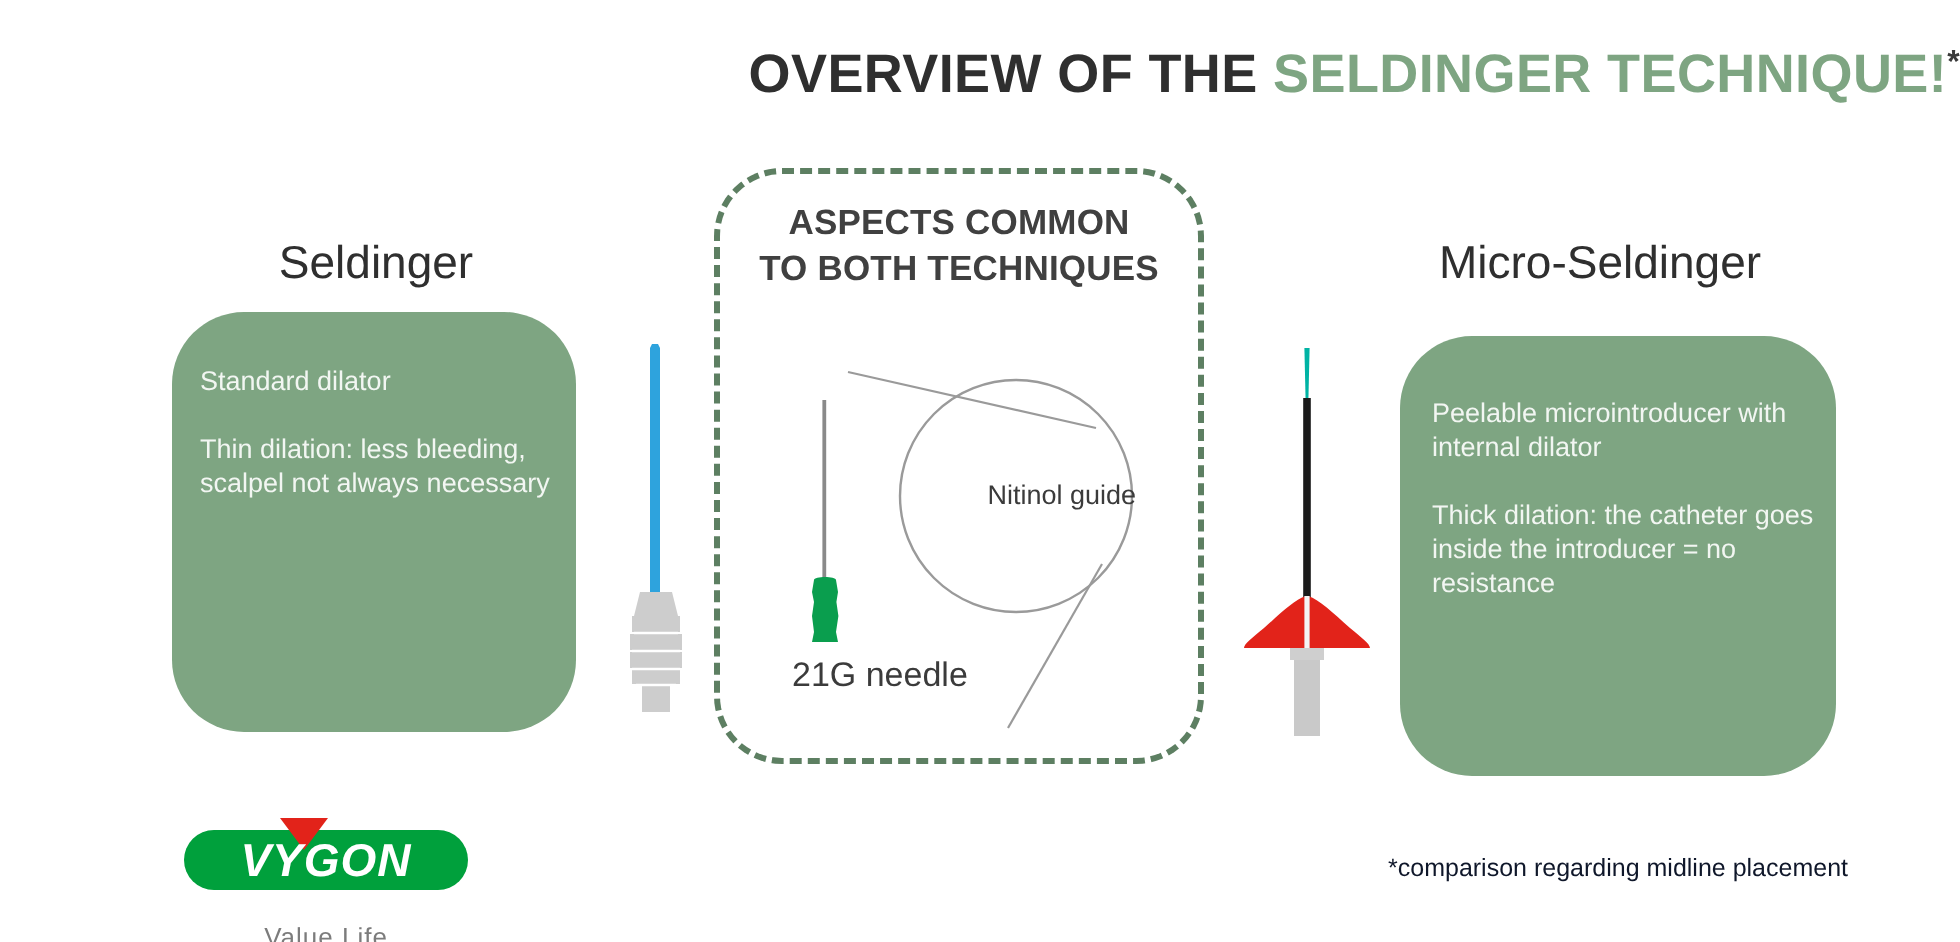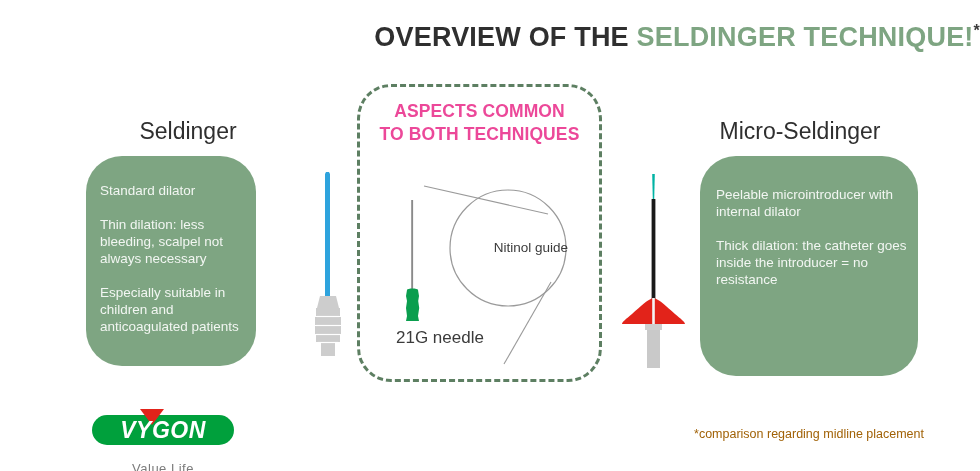--- a/index.html
+++ b/index.html
@@ -49,22 +49,22 @@
   #head-right { top: 118px; left: 700px; width: 200px; }
 
   
   .card {
     position: absolute;
     background: #7ea582;
     border-radius: 36px;
     box-sizing: border-box;
     color: #ffffff;
   }
-  #card-left  { left: 86px;  top: 156px; width: 170px; height: 210px; padding: 26px 0 0 14px; }
-  #card-right { left: 700px; top: 156px; width: 218px; height: 220px; padding: 30px 0 12px 16px; }
+  #card-left  { left: 86px;  top: 156px; width: 202px; height: 210px; padding: 26px 0 0 14px; }
+  #card-right { left: 700px; top: 168px; width: 218px; height: 220px; padding: 30px 0 12px 16px; }
 
   .card p {
     margin: 0 0 17px 0;
     font-size: 13.5px;
     line-height: 17px;
     color: #f2f6f2;
   }
   .card p:last-child { margin-bottom: 0; }
 
   
@@ -80,21 +80,21 @@
   }
   #aspects-heading {
     position: absolute;
     top: 100px;
     left: 357px;
     width: 245px;
     text-align: center;
     font-size: 17.5px;
     font-weight: bold;
     line-height: 23px;
-    color: #ec4899;
+    color: #404040;
     letter-spacing: 0.1px;
   }
 
   
   #needle-label {
     position: absolute;
     left: 396px;
     top: 328px;
     font-size: 17px;
     color: #3b3b3b;
@@ -113,21 +113,21 @@
 
   svg { display: block; }
   .svg-abs { position: absolute; }
 
   
   #footnote {
     position: absolute;
     right: 56px;
     top: 427px;
     font-size: 12.5px;
-    color: #a16207;
+    color: #0f172a;
     white-space: nowrap;
   }
 
   
   #logo-wrap { position: absolute; left: 78px; top: 409px; width: 170px; }
   #logo-tagline {
     margin-top: 14px;
     text-align: center;
     font-size: 13px;
     color: #7c7c7c;
@@ -139,21 +139,20 @@
 
 <div class="title">
   <span>OVERVIEW OF THE </span><span class="green">SELDINGER TECHNIQUE!</span><span class="ast">*</span>
 </div>
 
 <div class="col-head" id="head-left">Seldinger</div>
 
 <div class="card" id="card-left">
   <p>Standard dilator</p>
   <p>Thin dilation: less bleeding, scalpel not always necessary</p>
-  <p>Especially suitable in children and anticoagulated patients</p>
 </div>
 
 <svg class="svg-abs" style="left:300px; top:172px;" width="58" height="185" viewBox="0 0 58 185">
 
   <rect x="25" y="2" width="5" height="124" fill="#2ea3dd"></rect>
   <polygon points="25,2 30,2 29,0 26,0" fill="#2ea3dd"></polygon>
 
   <g fill="#cdcdcd">
     <path d="M20,124 L36,124 L39,136 L17,136 Z"></path>
     <path d="M16,136 L40,136 L40,144 L16,144 Z"></path>

